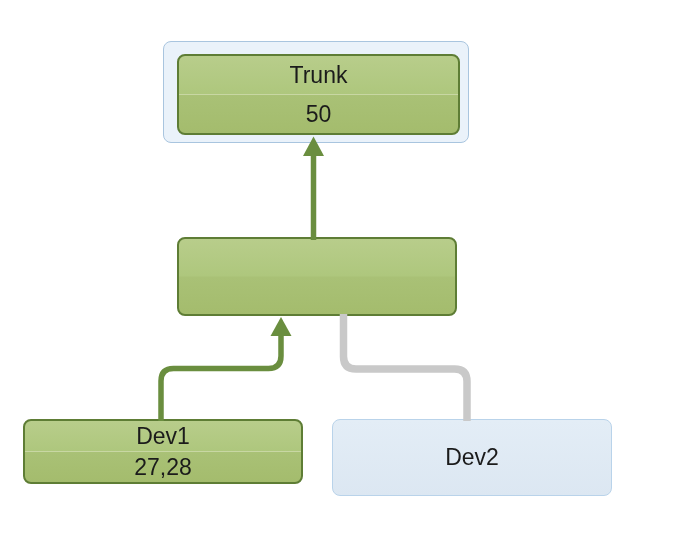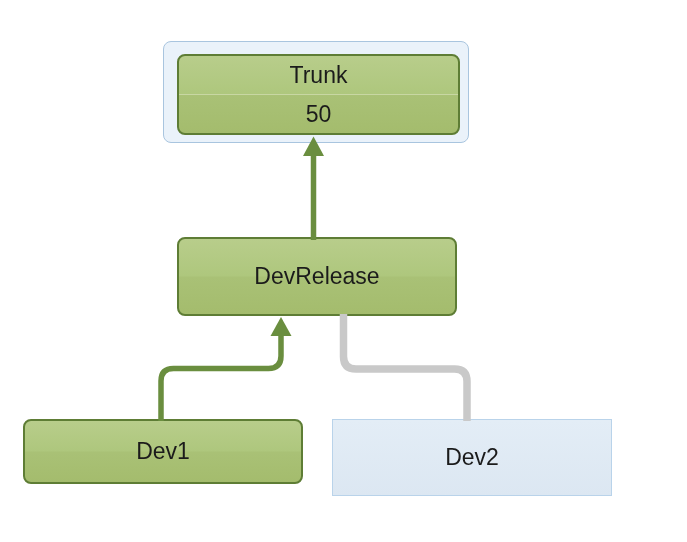--- a/index.html
+++ b/index.html
@@ -45,46 +45,46 @@
   #node-trunk      { left: 177px; top: 54px;  width: 283px; height: 81px; }
   #node-devrelease { left: 177px; top: 237px; width: 280px; height: 79px; }
   #node-dev1       { left: 23px;  top: 419px; width: 280px; height: 65px; }
 
   .inactive-node {
     position: absolute;
     left: 332px; top: 419px; width: 280px; height: 77px;
     box-sizing: border-box;
     background: linear-gradient(180deg, #e3edf6 0%, #dce7f2 100%);
     border: 1.5px solid #b9d3ea;
-    border-radius: 0;
+    border-radius: 8px;
     display: flex; align-items: center; justify-content: center;
     z-index: 2;
     color: #1b1b1b;
     font-size: 23px;
     cursor: default;
   }
 </style>
 </head>
 <body>
 
 <div class="canvas">
 
   <div class="selection-frame"></div>
 
   <div class="branch-node" id="node-trunk">
     <div class="row title">Trunk</div>
     <div class="row value">50</div>
   </div>
 
   <div class="branch-node" id="node-devrelease">
-    <div class="row title">DevRelease</div>
   </div>
 
   <div class="branch-node" id="node-dev1">
     <div class="row title">Dev1</div>
+    <div class="row value">27,28</div>
   </div>
 
   <div class="inactive-node" id="node-dev2">
     <span>Dev2</span>
   </div>
 
   <svg class="edges" width="687" height="542" viewBox="0 0 687 542">
 
     <g>
       <path d="M313.5,240 L313.5,153" fill="none" stroke-width="5.5" stroke="#6a8e3f"></path>

